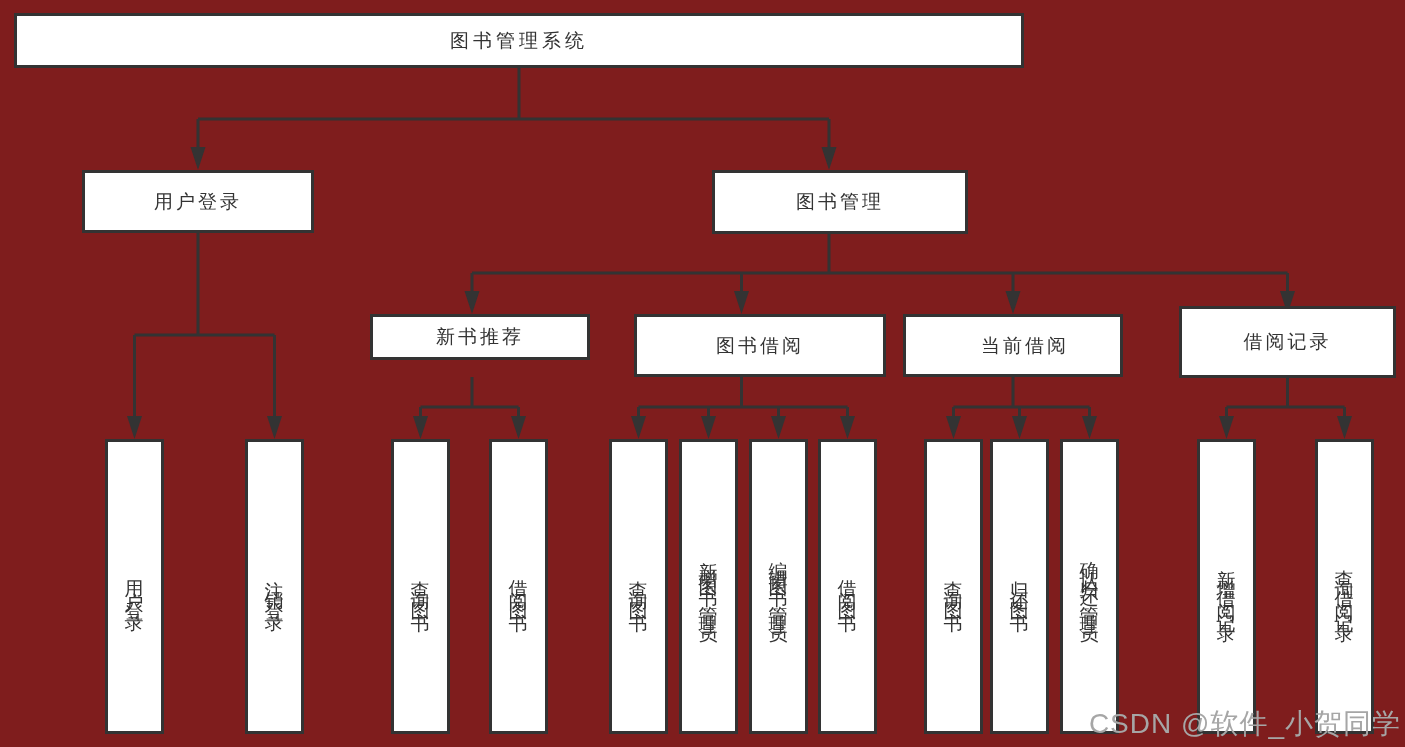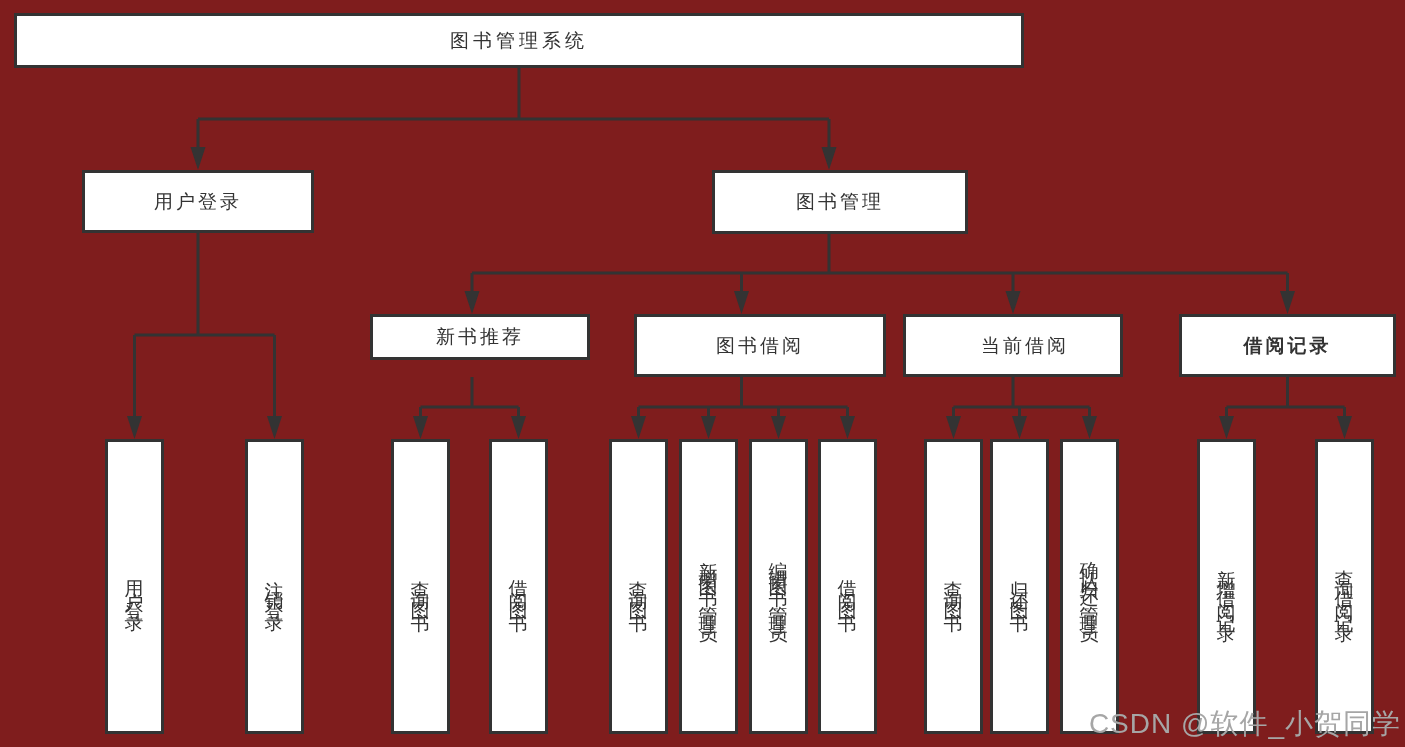--- a/index.html
+++ b/index.html
@@ -63,21 +63,21 @@
   </svg>
 
   <div class="hbox" style="left:14px;top:13px;width:1010px;height:55px;letter-spacing:4px;">图书管理系统</div>
 
   <div class="hbox" style="left:82px;top:170px;width:232px;height:63px;">用户登录</div>
   <div class="hbox" style="left:712px;top:170px;width:256px;height:64px;text-align:right;">图书管理</div>
 
   <div class="hbox" style="left:362px;top:314px;width:220px;height:46px;margin-left:8px;">新书推荐</div>
   <div class="hbox" style="left:634px;top:314px;width:252px;height:63px;">图书借阅</div>
   <div class="hbox" style="left:903px;top:314px;width:220px;height:63px;padding-left:24px;">当前借阅</div>
-  <div class="hbox" style="left:1179px;top:314px;width:217px;height:63px;font-weight:bold;">借阅记录</div>
+  <div class="hbox" style="left:1179px;top:306px;width:217px;height:72px;">借阅记录</div>
 
   <div class="vbox" style="left:105px;top:439px;width:59px;height:295px;">用户登录</div>
   <div class="vbox" style="left:245px;top:439px;width:59px;height:295px;">注销登录</div>
 
   <div class="vbox" style="left:391px;top:439px;width:59px;height:295px;">查询图书</div>
   <div class="vbox" style="left:489px;top:439px;width:59px;height:295px;">借阅图书</div>
 
   <div class="vbox" style="left:609px;top:439px;width:59px;height:295px;">查询图书</div>
   <div class="vbox" style="left:679px;top:439px;width:59px;height:295px;letter-spacing:9px;">新增图书（管理员）</div>
   <div class="vbox" style="left:749px;top:439px;width:59px;height:295px;letter-spacing:9px;">编辑图书（管理员）</div>

